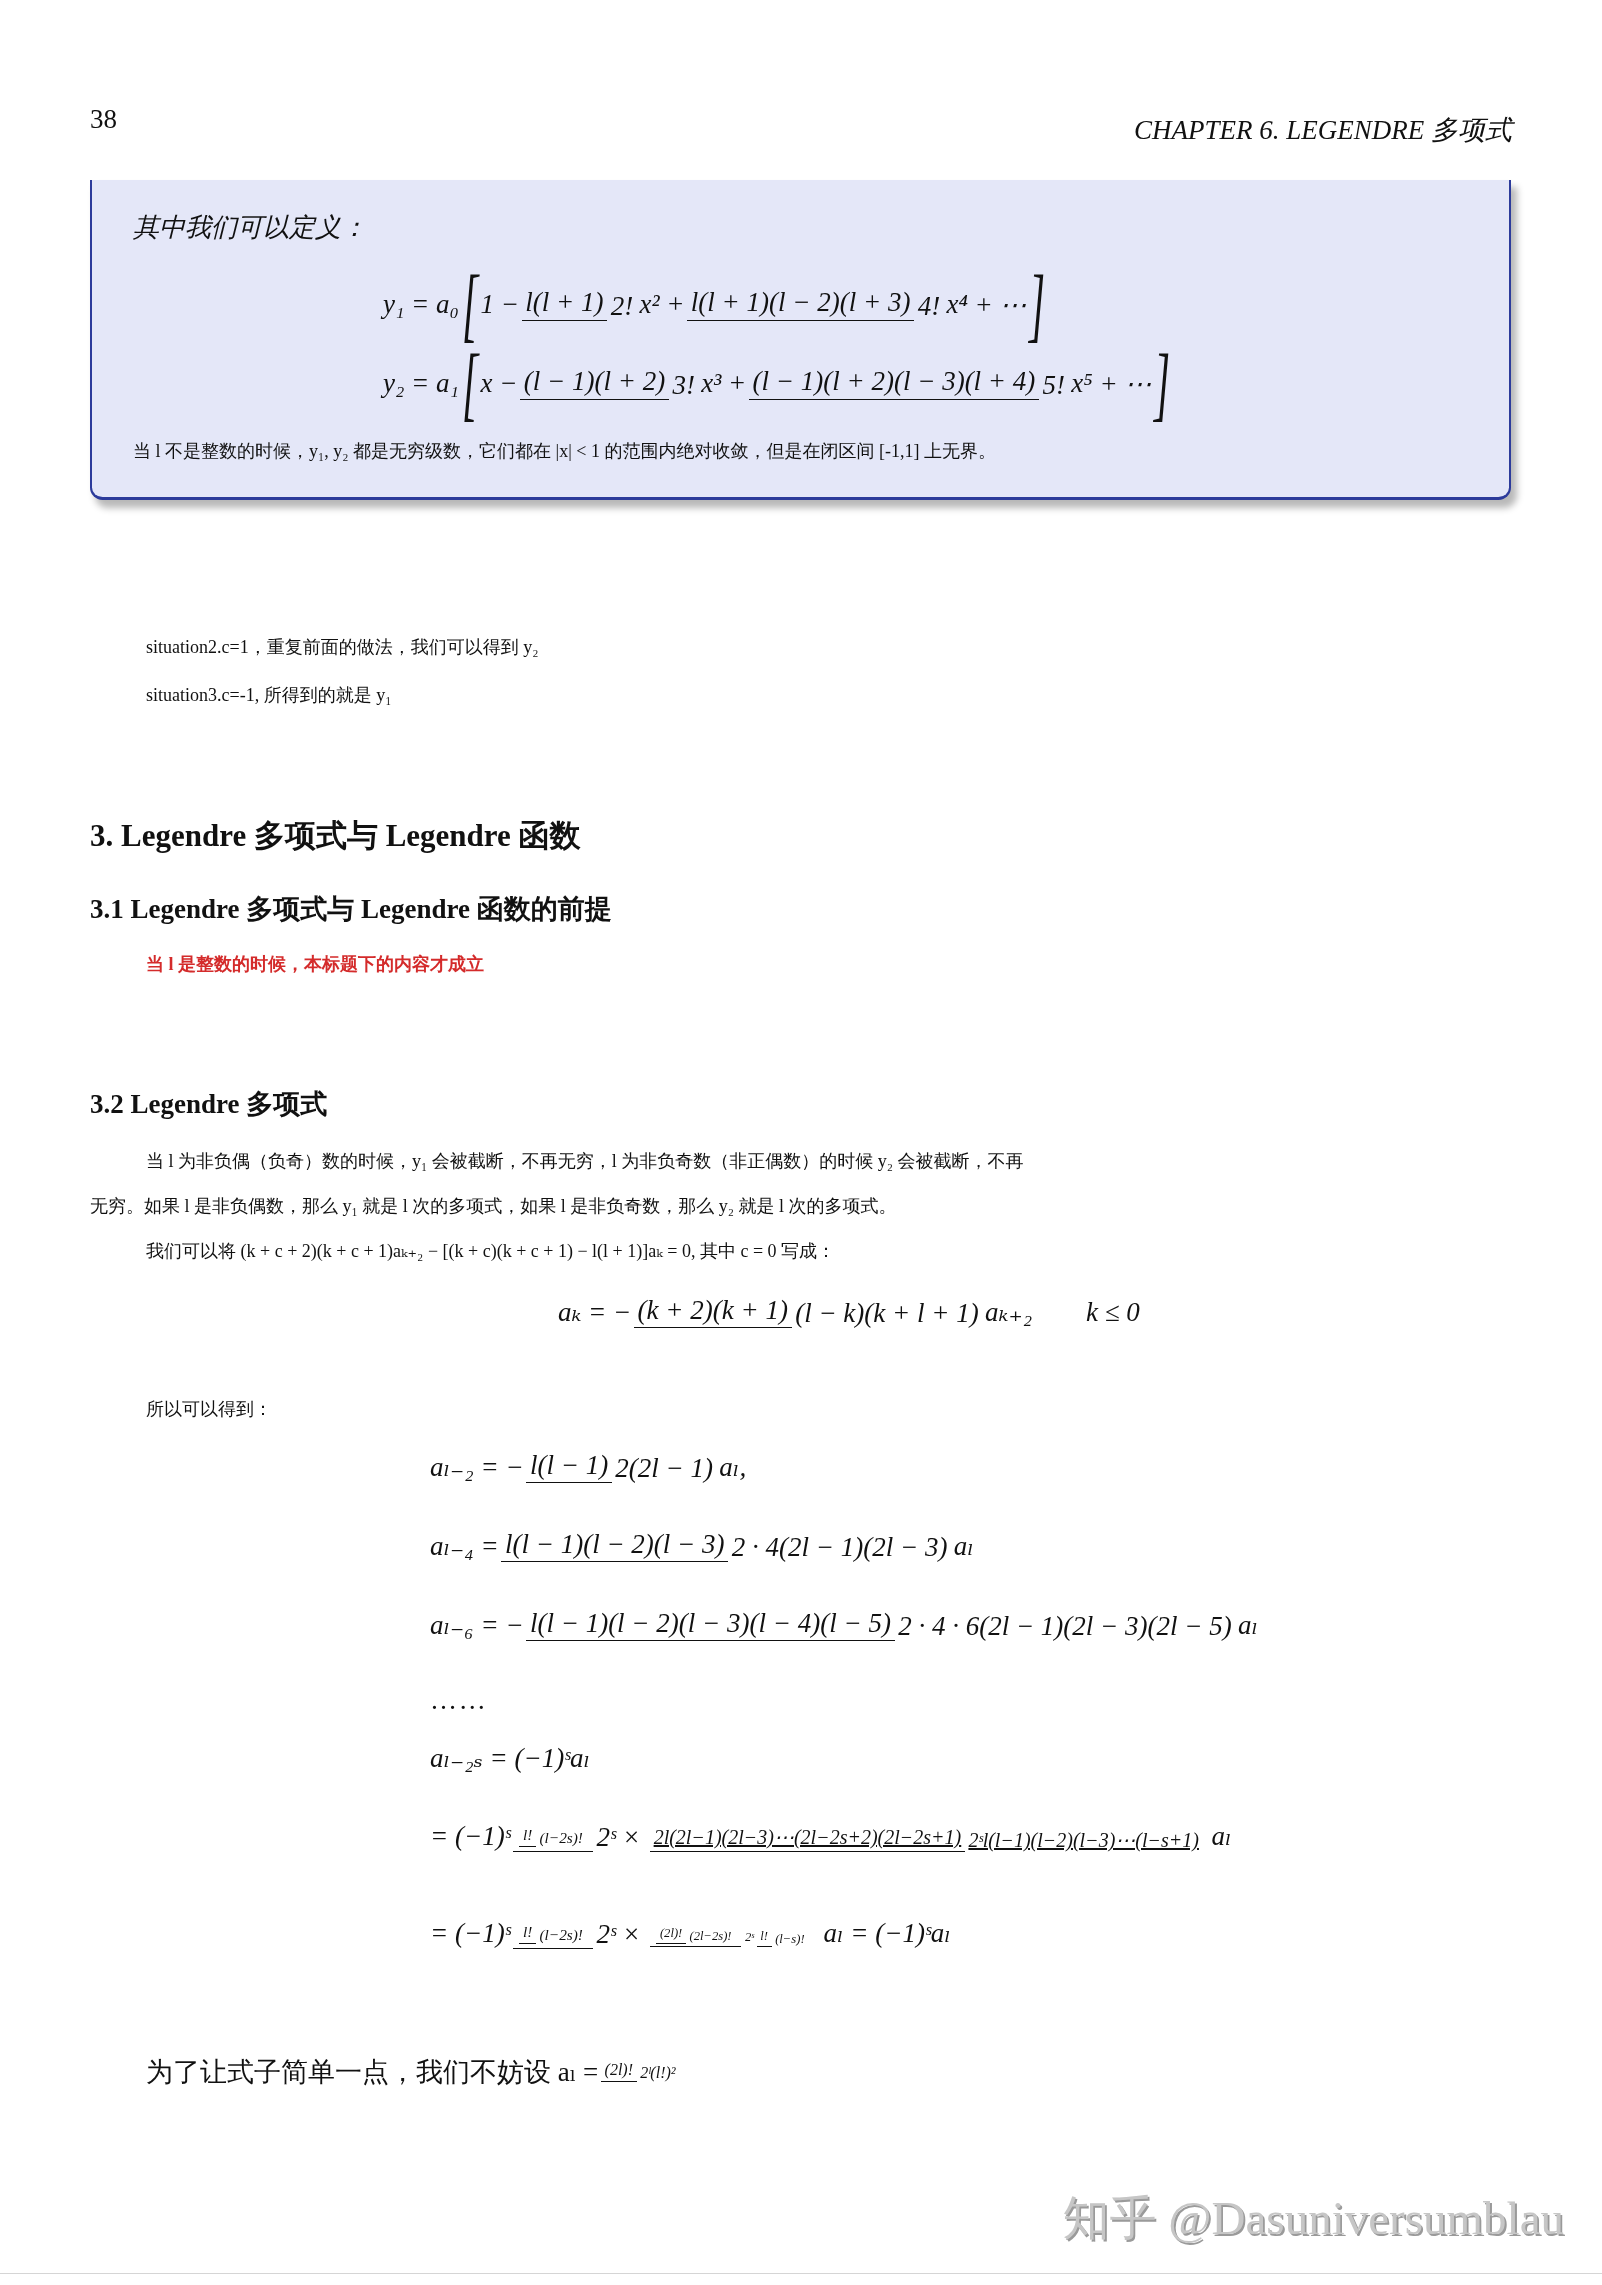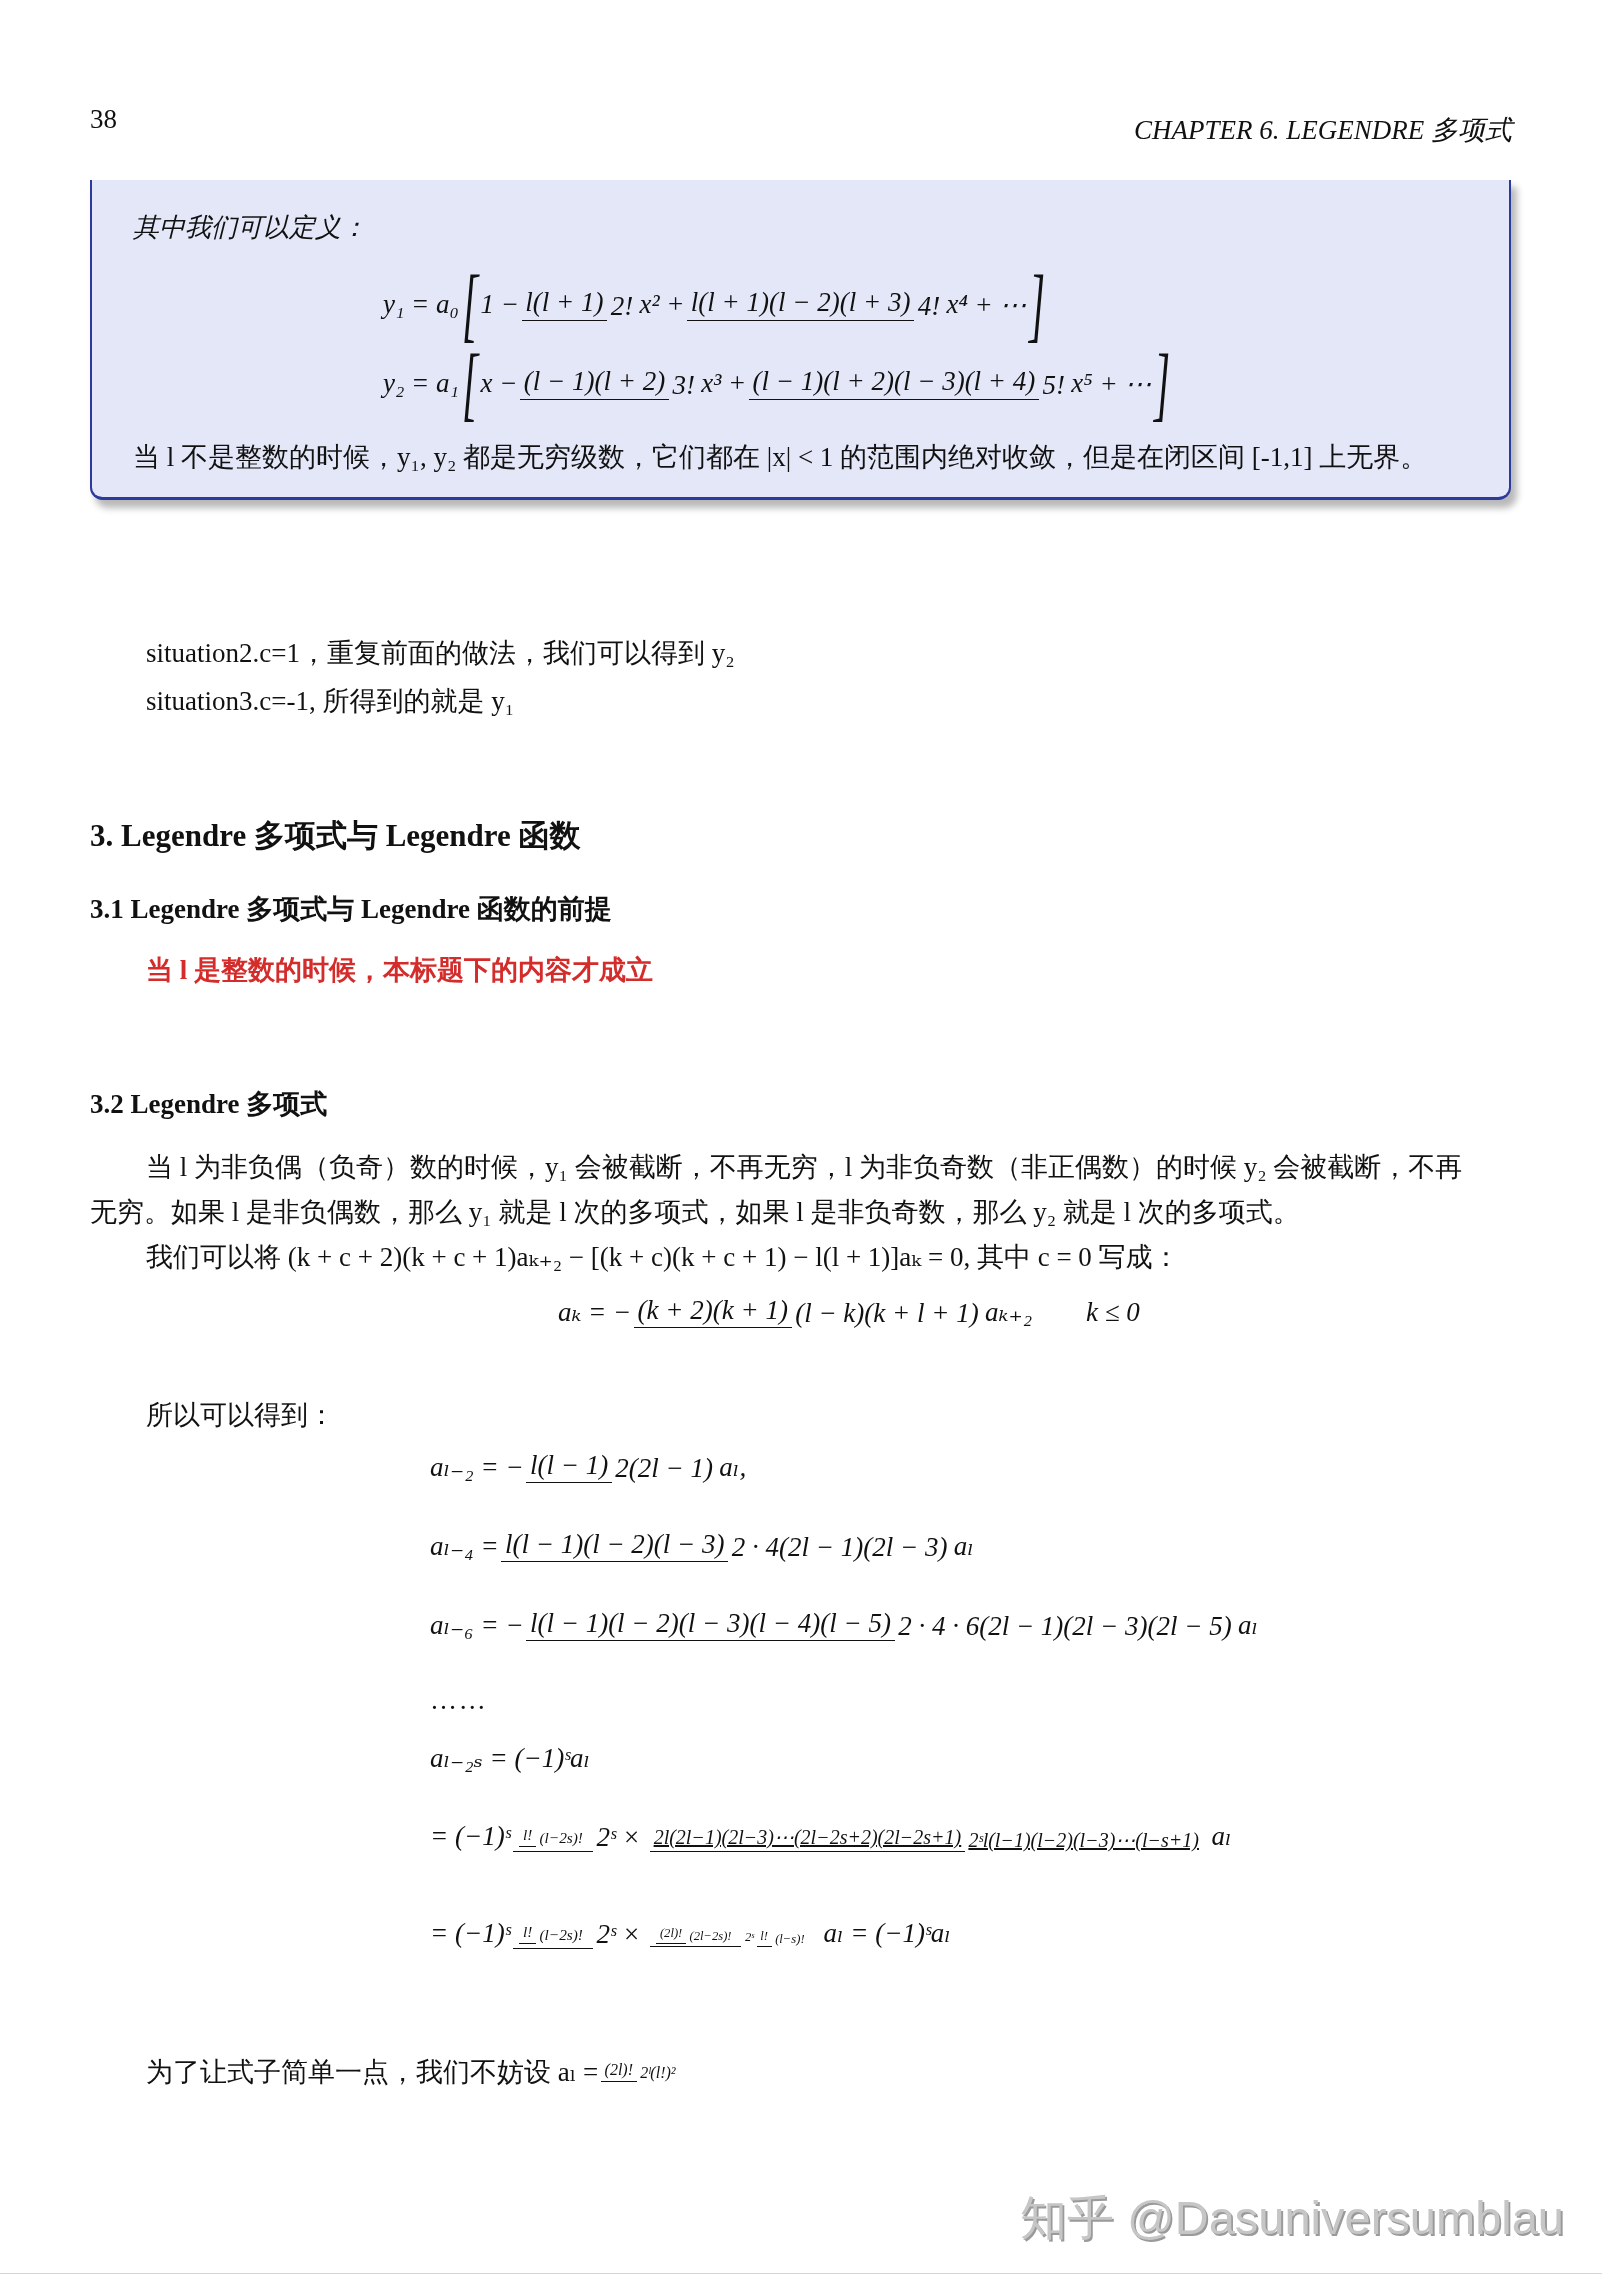--- a/index.html
+++ b/index.html
@@ -16,26 +16,26 @@
     background:#e4e7f8; border-left:2.7px solid #2c3b9b; border-right:2.7px solid #2c3b9b; border-bottom:3.6px solid #2c3b9b;
     border-radius:0 0 12.6px 12.6px; box-shadow:5.4px 7.2px 7.2px rgba(0,0,0,0.28);
   }
   .box-intro { left:133px; top:210px; font-size:26px;font-style:italic; }
   .eqrow { position:absolute; display:flex; align-items:center; font-size:27px; white-space:nowrap; }
   .frac { display:inline-flex; flex-direction:row; align-items:center; vertical-align:middle; margin:0 2.7px; }
   .frac .num { padding:0 3.6px 2.7px 3.6px; border-bottom:1.8px solid #111; line-height:1.05; }
   .frac .den { padding:2.7px 3.6px 0 3.6px; line-height:1.05; }
   .bracket { font-size:83px; font-weight:100; line-height:1; transform:scaleX(0.5); display:inline-block; margin:0 -5.4px; }
   .box-note { left:133px; top:439px; font-size:26px; }
-  .para { font-size:27px; white-space:nowrap; }
+  .para { font-size:18px; white-space:nowrap; }
   .h1 { left:90px; top:815px; font-size:31px; font-weight:bold; }
   .h2 { font-size:27px; font-weight:bold; left:90px; }
   .red { color:#d42b2b; }
   .dots { font-size:27px; letter-spacing:1.8px; }
-  .watermark { right:38px; top:2187px; font-family:Liberation Sans, sans-serif; font-size:47px; color:#c6c6c6; text-shadow:1.8px 1.8px 0 #9a9a9a; }
+  .watermark { right:38px; top:2187px; font-family:Liberation Serif, serif; font-size:47px; color:#c6c6c6; text-shadow:1.8px 1.8px 0 #9a9a9a; }
   .footline { left:0; top:2273px; width:1602px; height:0; border-top:1.8px solid #d5d5d5; }
 </style>
 </head>
 <body>
 
 <div class="abs header-page">38</div>
 <div class="abs header-chapter">CHAPTER 6.  LEGENDRE 多项式</div>
 
 <div class="abs box"></div>
 <div class="abs box-intro">其中我们可以定义：</div>

